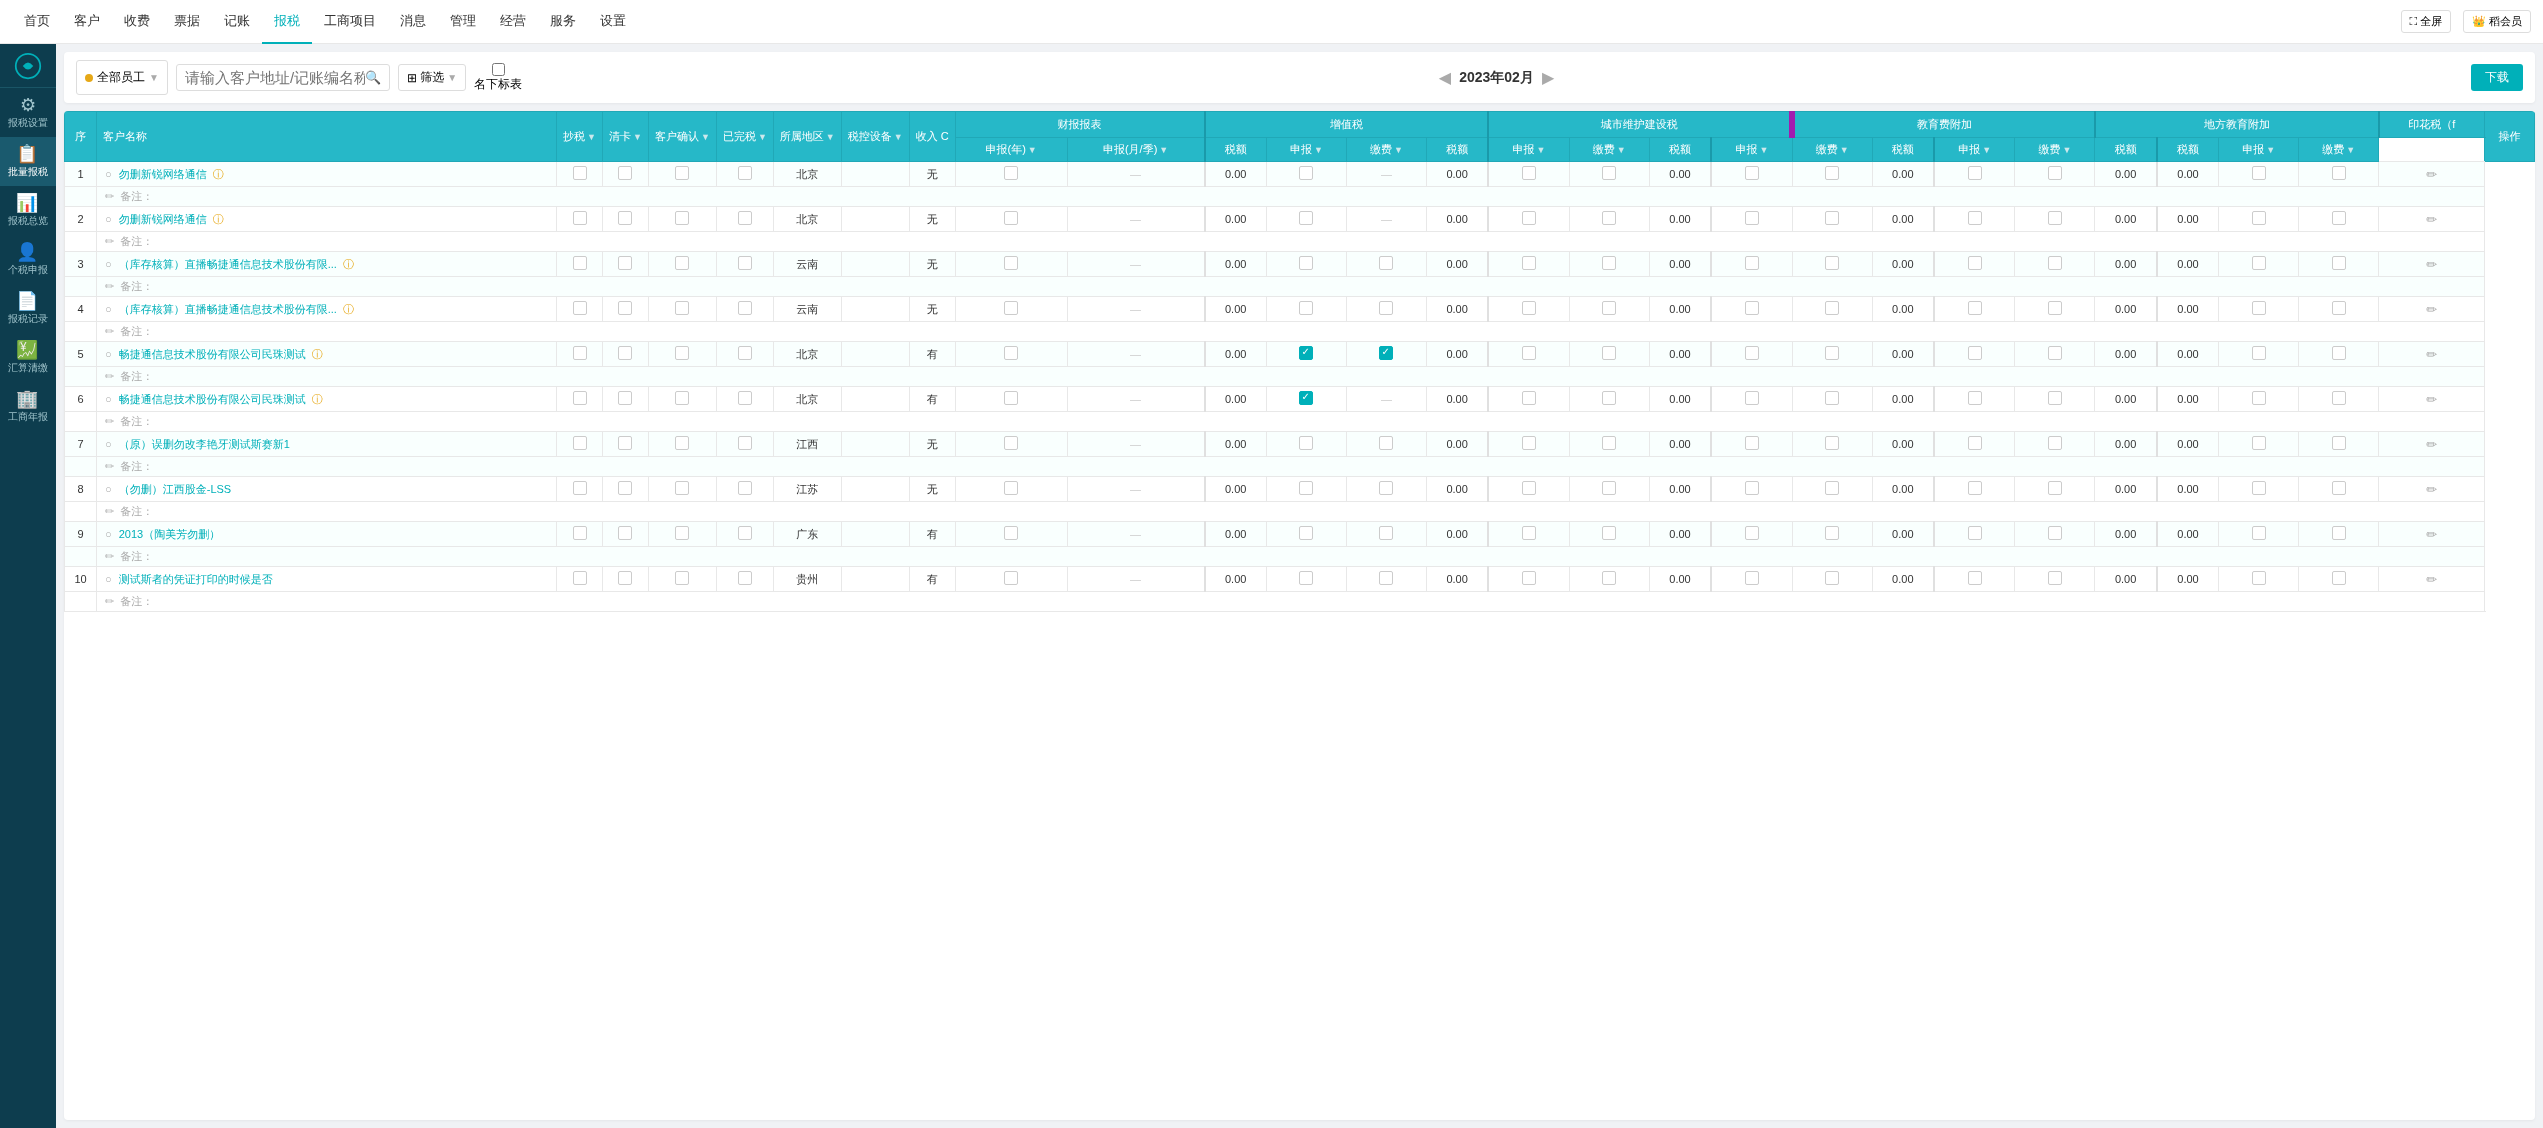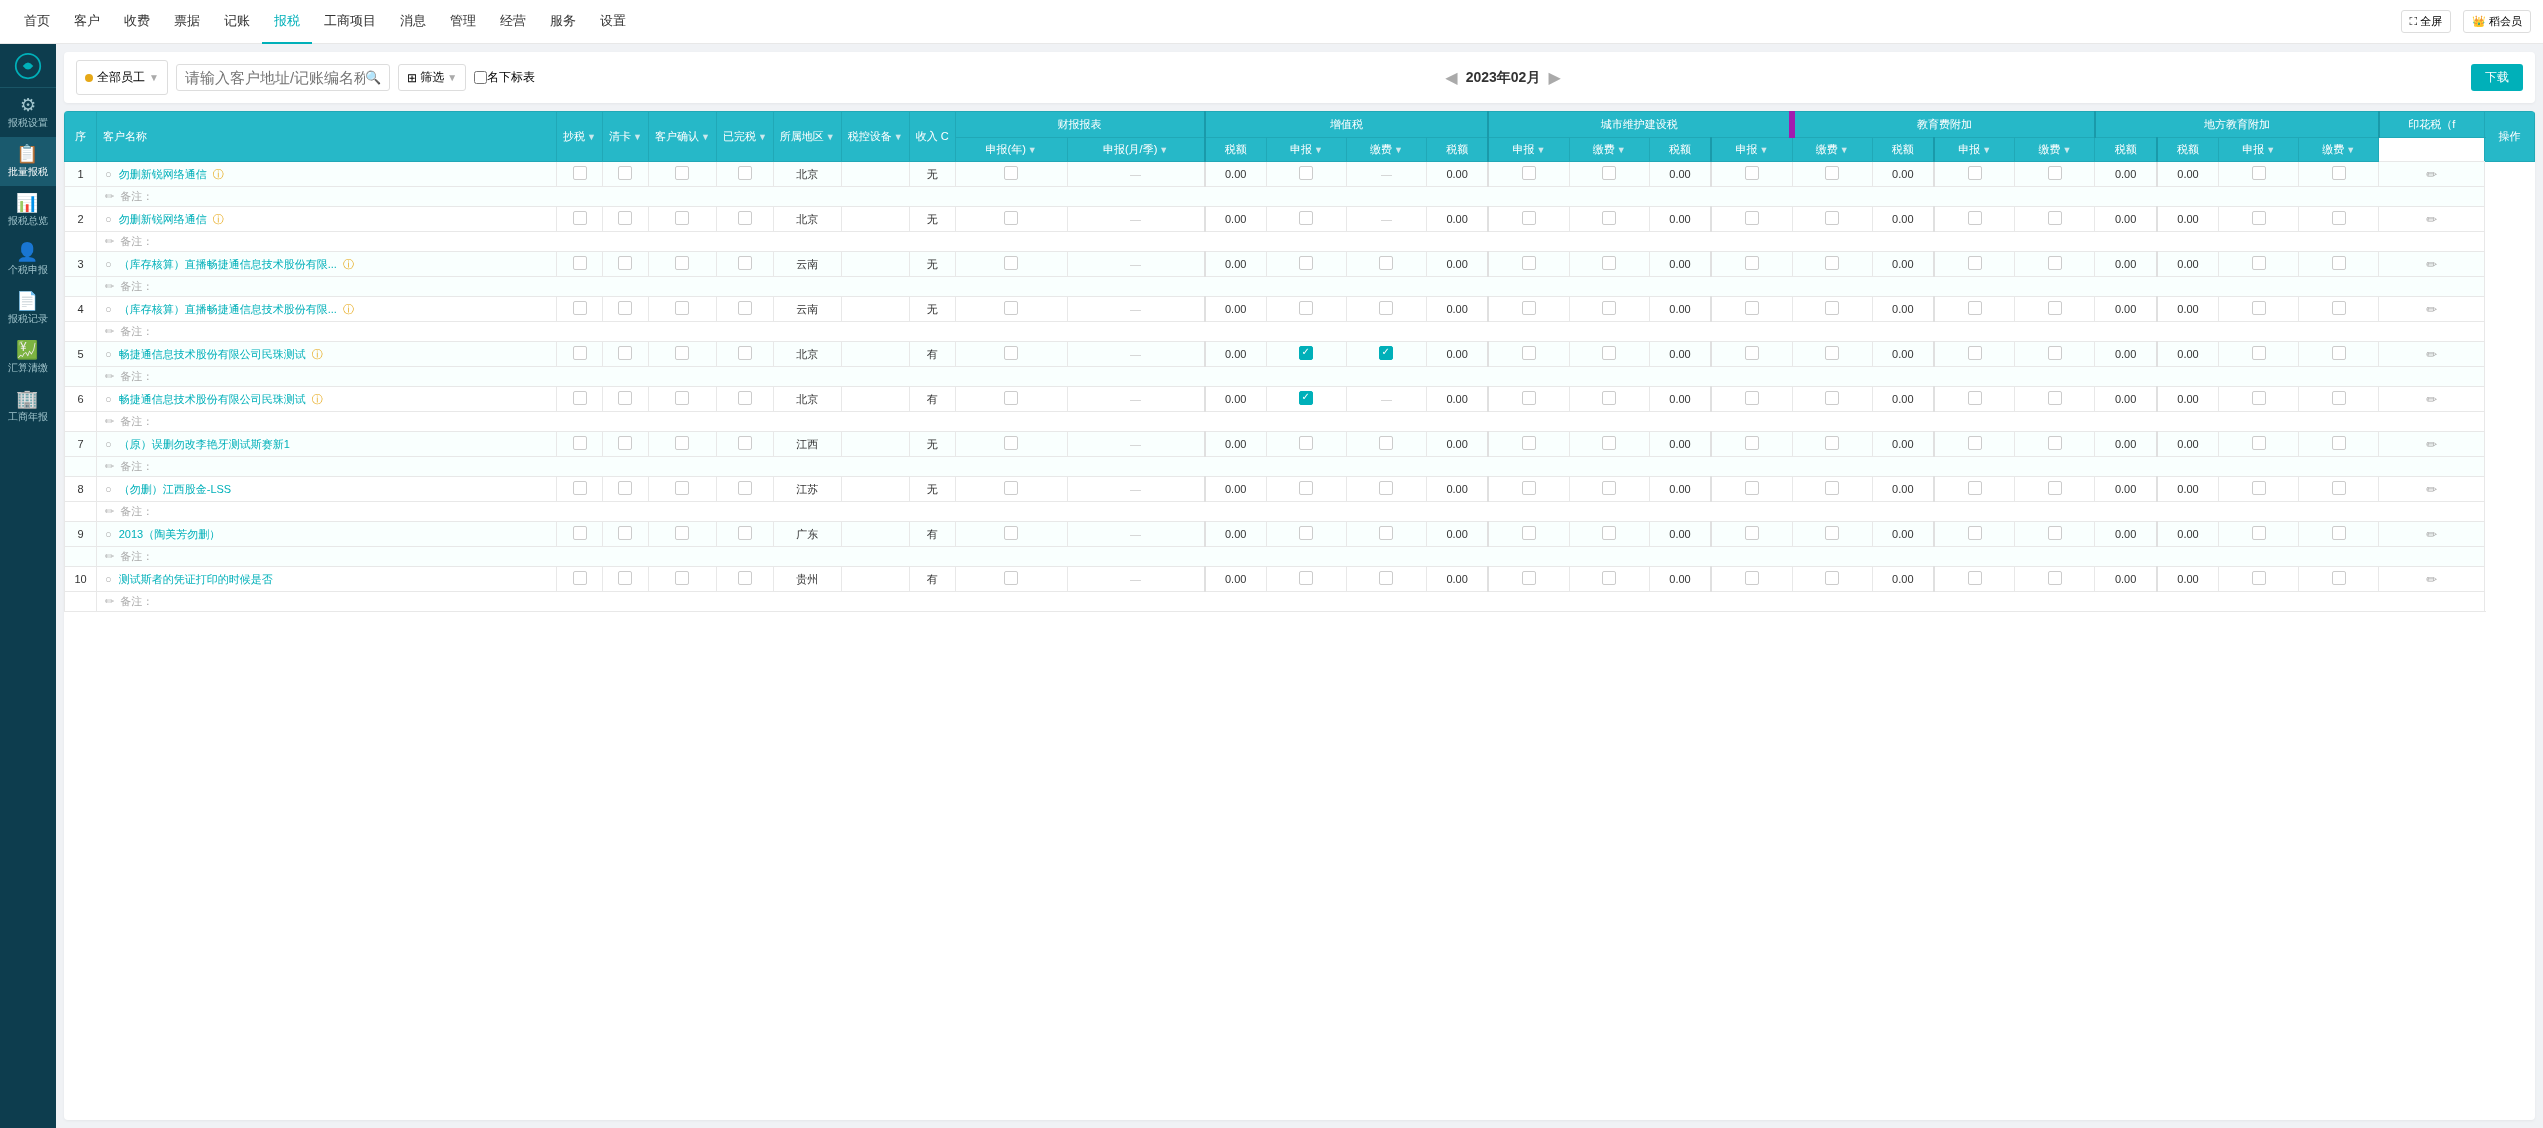--- a/index.html
+++ b/index.html
@@ -140,21 +140,21 @@
     .search-input-wrap input {
       border: none; outline: none; font-size: 12px; width: 180px; color: #999;
     }
     .search-input-wrap .search-icon { color: #aaa; font-size: 13px; }
     .filter-btn {
       display: flex; align-items: center; gap: 3px;
       border: 1px solid #ddd; border-radius: 3px; padding: 4px 8px;
       cursor: pointer; font-size: 12px; background: #fff;
     }
     .checkbox-label {
-      display: flex; align-items: center; font-size: 12px; cursor: pointer;
+      display: flex; align-items: center; font-size: 12px; cursor: pointer; flex-direction: column;
     }
     .checkbox-label input { cursor: pointer; }
     .toolbar-center { flex: 1; display: flex; justify-content: center; align-items: center; gap: 8px; }
     .nav-arrow { cursor: pointer; color: #aaa; font-size: 16px; line-height: 1; }
     .date-label { font-size: 14px; font-weight: bold; color: #333; }
     .btn-download {
       background: #00b0b9; color: #fff; border: none; border-radius: 3px;
       padding: 5px 14px; cursor: pointer; font-size: 12px; margin-left: auto;
     }
 

